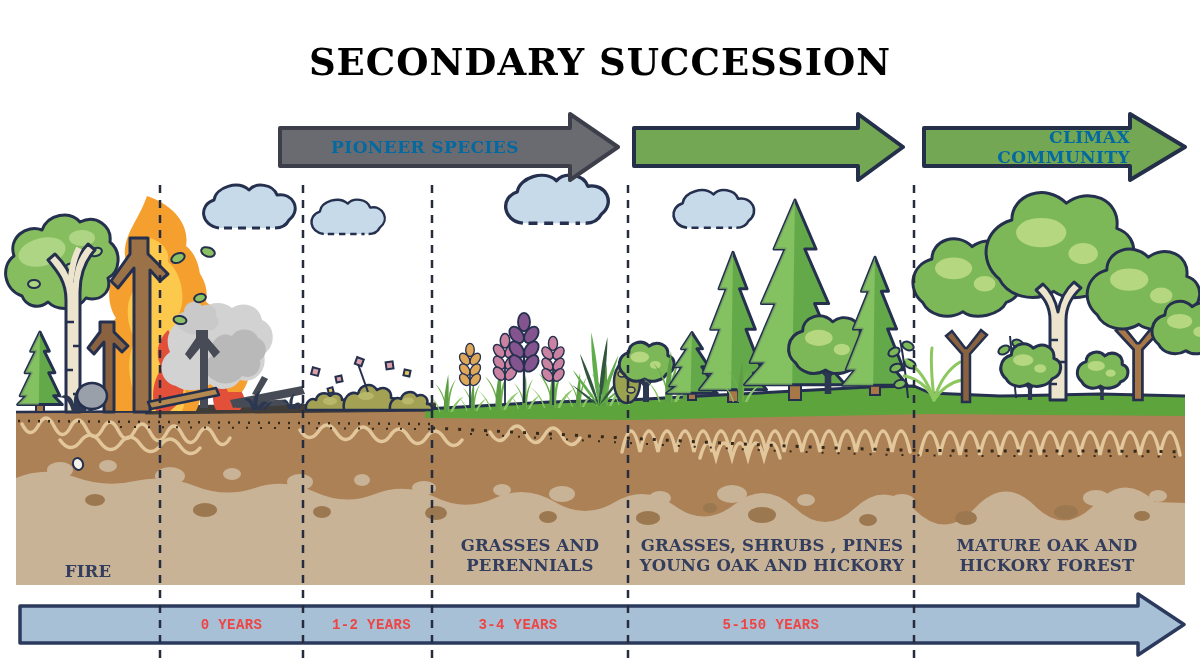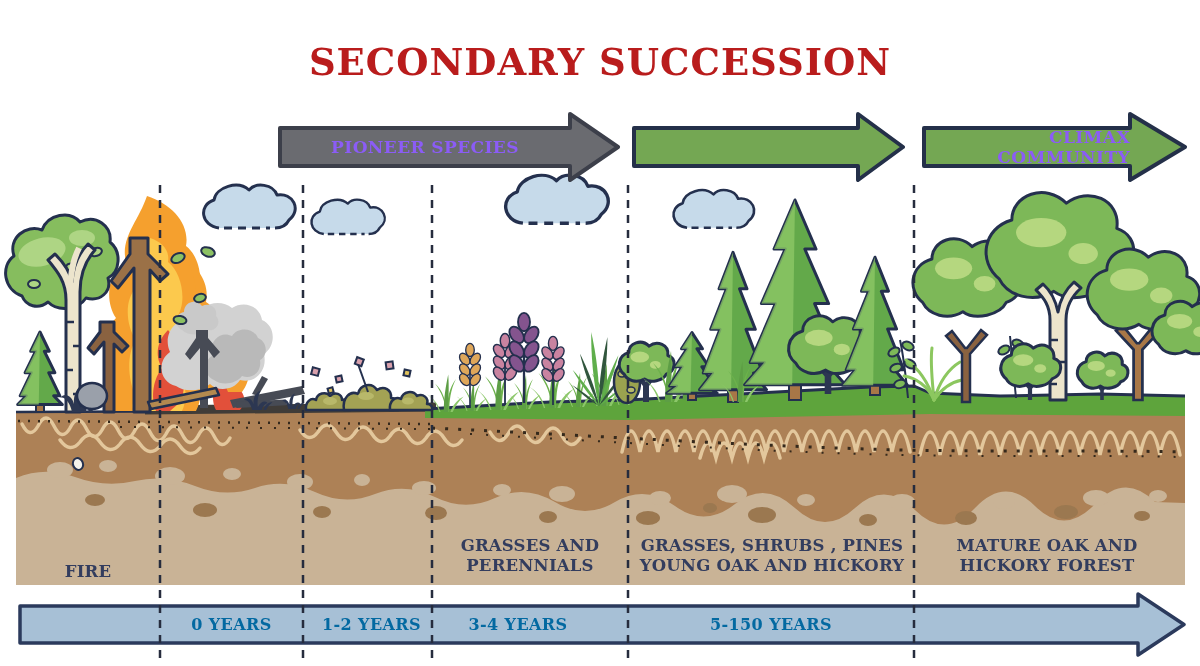--- a/index.html
+++ b/index.html
@@ -1,24 +1,24 @@
 <!DOCTYPE html>
 <html><head>
 <meta charset="utf-8">
 <style>
   html,body{margin:0;padding:0;background:#fff;}
   #stage{position:relative;width:1200px;height:666px;overflow:hidden;background:#fff;
          font-family:"DejaVu Serif","Liberation Serif",serif;}
   #scene{position:absolute;left:0;top:0;}
   .ovl{position:absolute;display:flex;align-items:center;justify-content:center;
        font-weight:700;text-align:center;pointer-events:none;}
-  .title{left:0;top:40px;width:1200px;height:44px;font-size:37px;letter-spacing:1px;color:#b91c1c;}
-  .arrow-label{color:#8b5cf6;font-size:17px;letter-spacing:.4px;}
+  .title{left:0;top:40px;width:1200px;height:44px;font-size:37px;letter-spacing:1px;color:#000000;}
+  .arrow-label{color:#0369a1;font-size:17px;letter-spacing:.4px;}
   .stage-label{color:#333d5e;font-size:16.5px;line-height:20px;white-space:pre-line;letter-spacing:.2px;}
-  .tl-label{color:#0369a1;font-size:16px;letter-spacing:.4px;}
+  .tl-label{color:#ef4444;font-size:14px;letter-spacing:.4px;font-family:Liberation Mono, monospace;}
 </style>
 </head>
 <body>
 
 <div id="stage">
 
 <svg id="scene" width="1200" height="666" viewBox="0 0 1200 666">
   <defs>
     <g id="cloud">
       <path d="M-34,10 C-52,8 -55,-13 -39,-18 C-37,-31 -15,-38 -4,-28 C3,-36 20,-34 24,-23 C40,-26 49,-8 36,2 C33,8 28,10 22,10" fill="#c6daea" stroke="#24304e" stroke-width="3" stroke-linejoin="round"></path>

